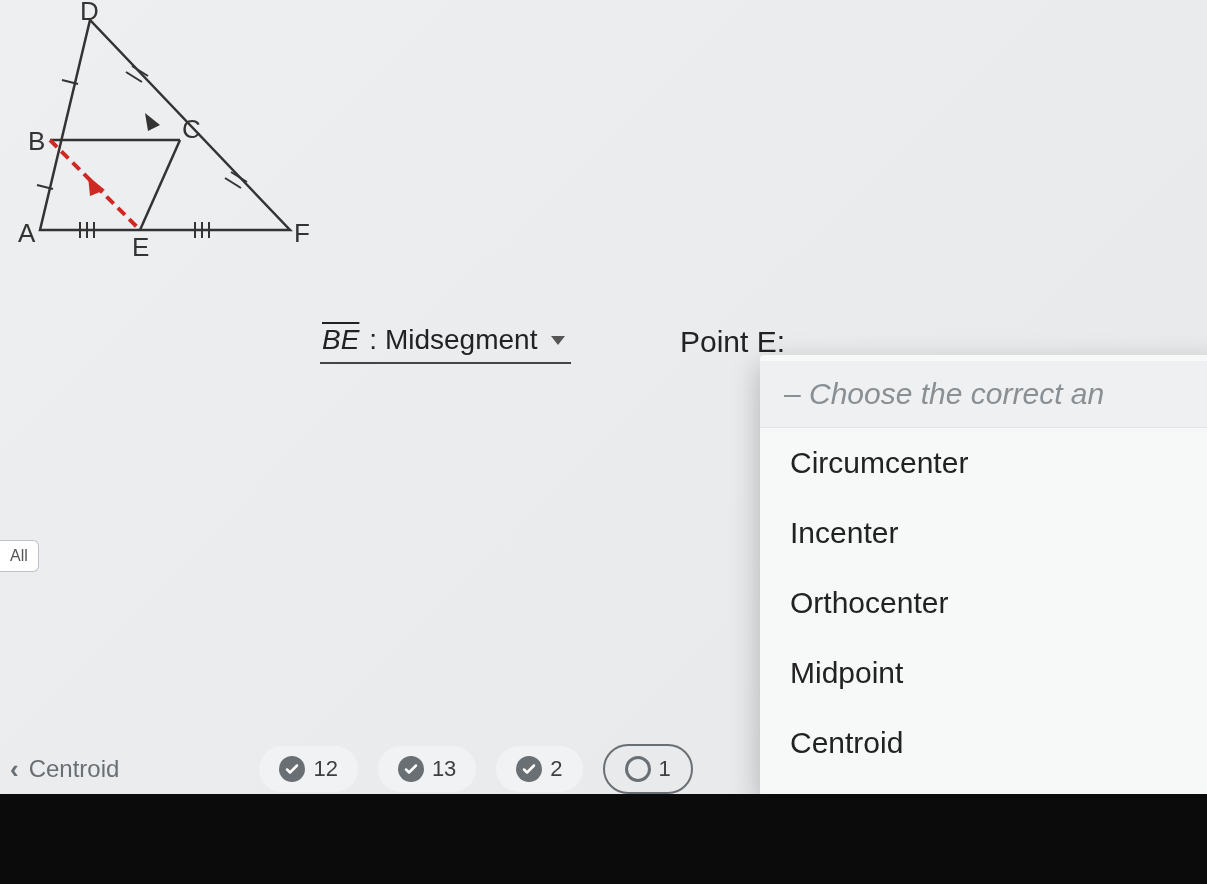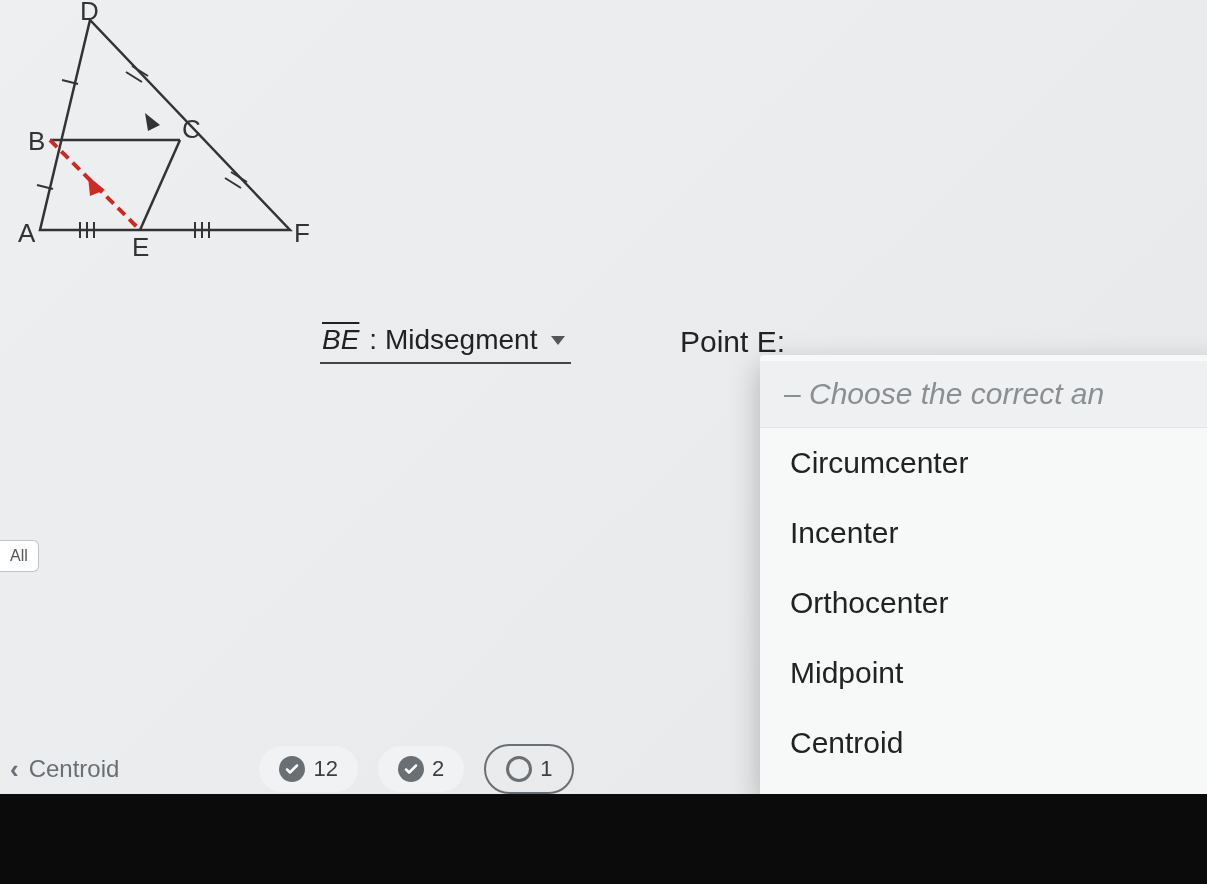--- a/index.html
+++ b/index.html
@@ -233,20 +233,28 @@
           </svg>
       </span>
       <span>12</span>
     </span>
     <span class="q-pill">
       <span class="check-circle">
         <svg viewBox="0 0 16 16">
             <path d="M3 8.5l3 3 7-7" stroke="#fff" stroke-width="2.5" fill="none" stroke-linecap="round" stroke-linejoin="round"></path>
           </svg>
       </span>
+      <span>13</span>
+    </span>
+    <span class="q-pill">
+      <span class="check-circle">
+        <svg viewBox="0 0 16 16">
+            <path d="M3 8.5l3 3 7-7" stroke="#fff" stroke-width="2.5" fill="none" stroke-linecap="round" stroke-linejoin="round"></path>
+          </svg>
+      </span>
       <span>2</span>
     </span>
     <span class="q-pill current">
       <span class="open-circle"></span>
       <span>1</span>
     </span>
   </div>
 
   <div class="black-bar"></div>
 </div>

